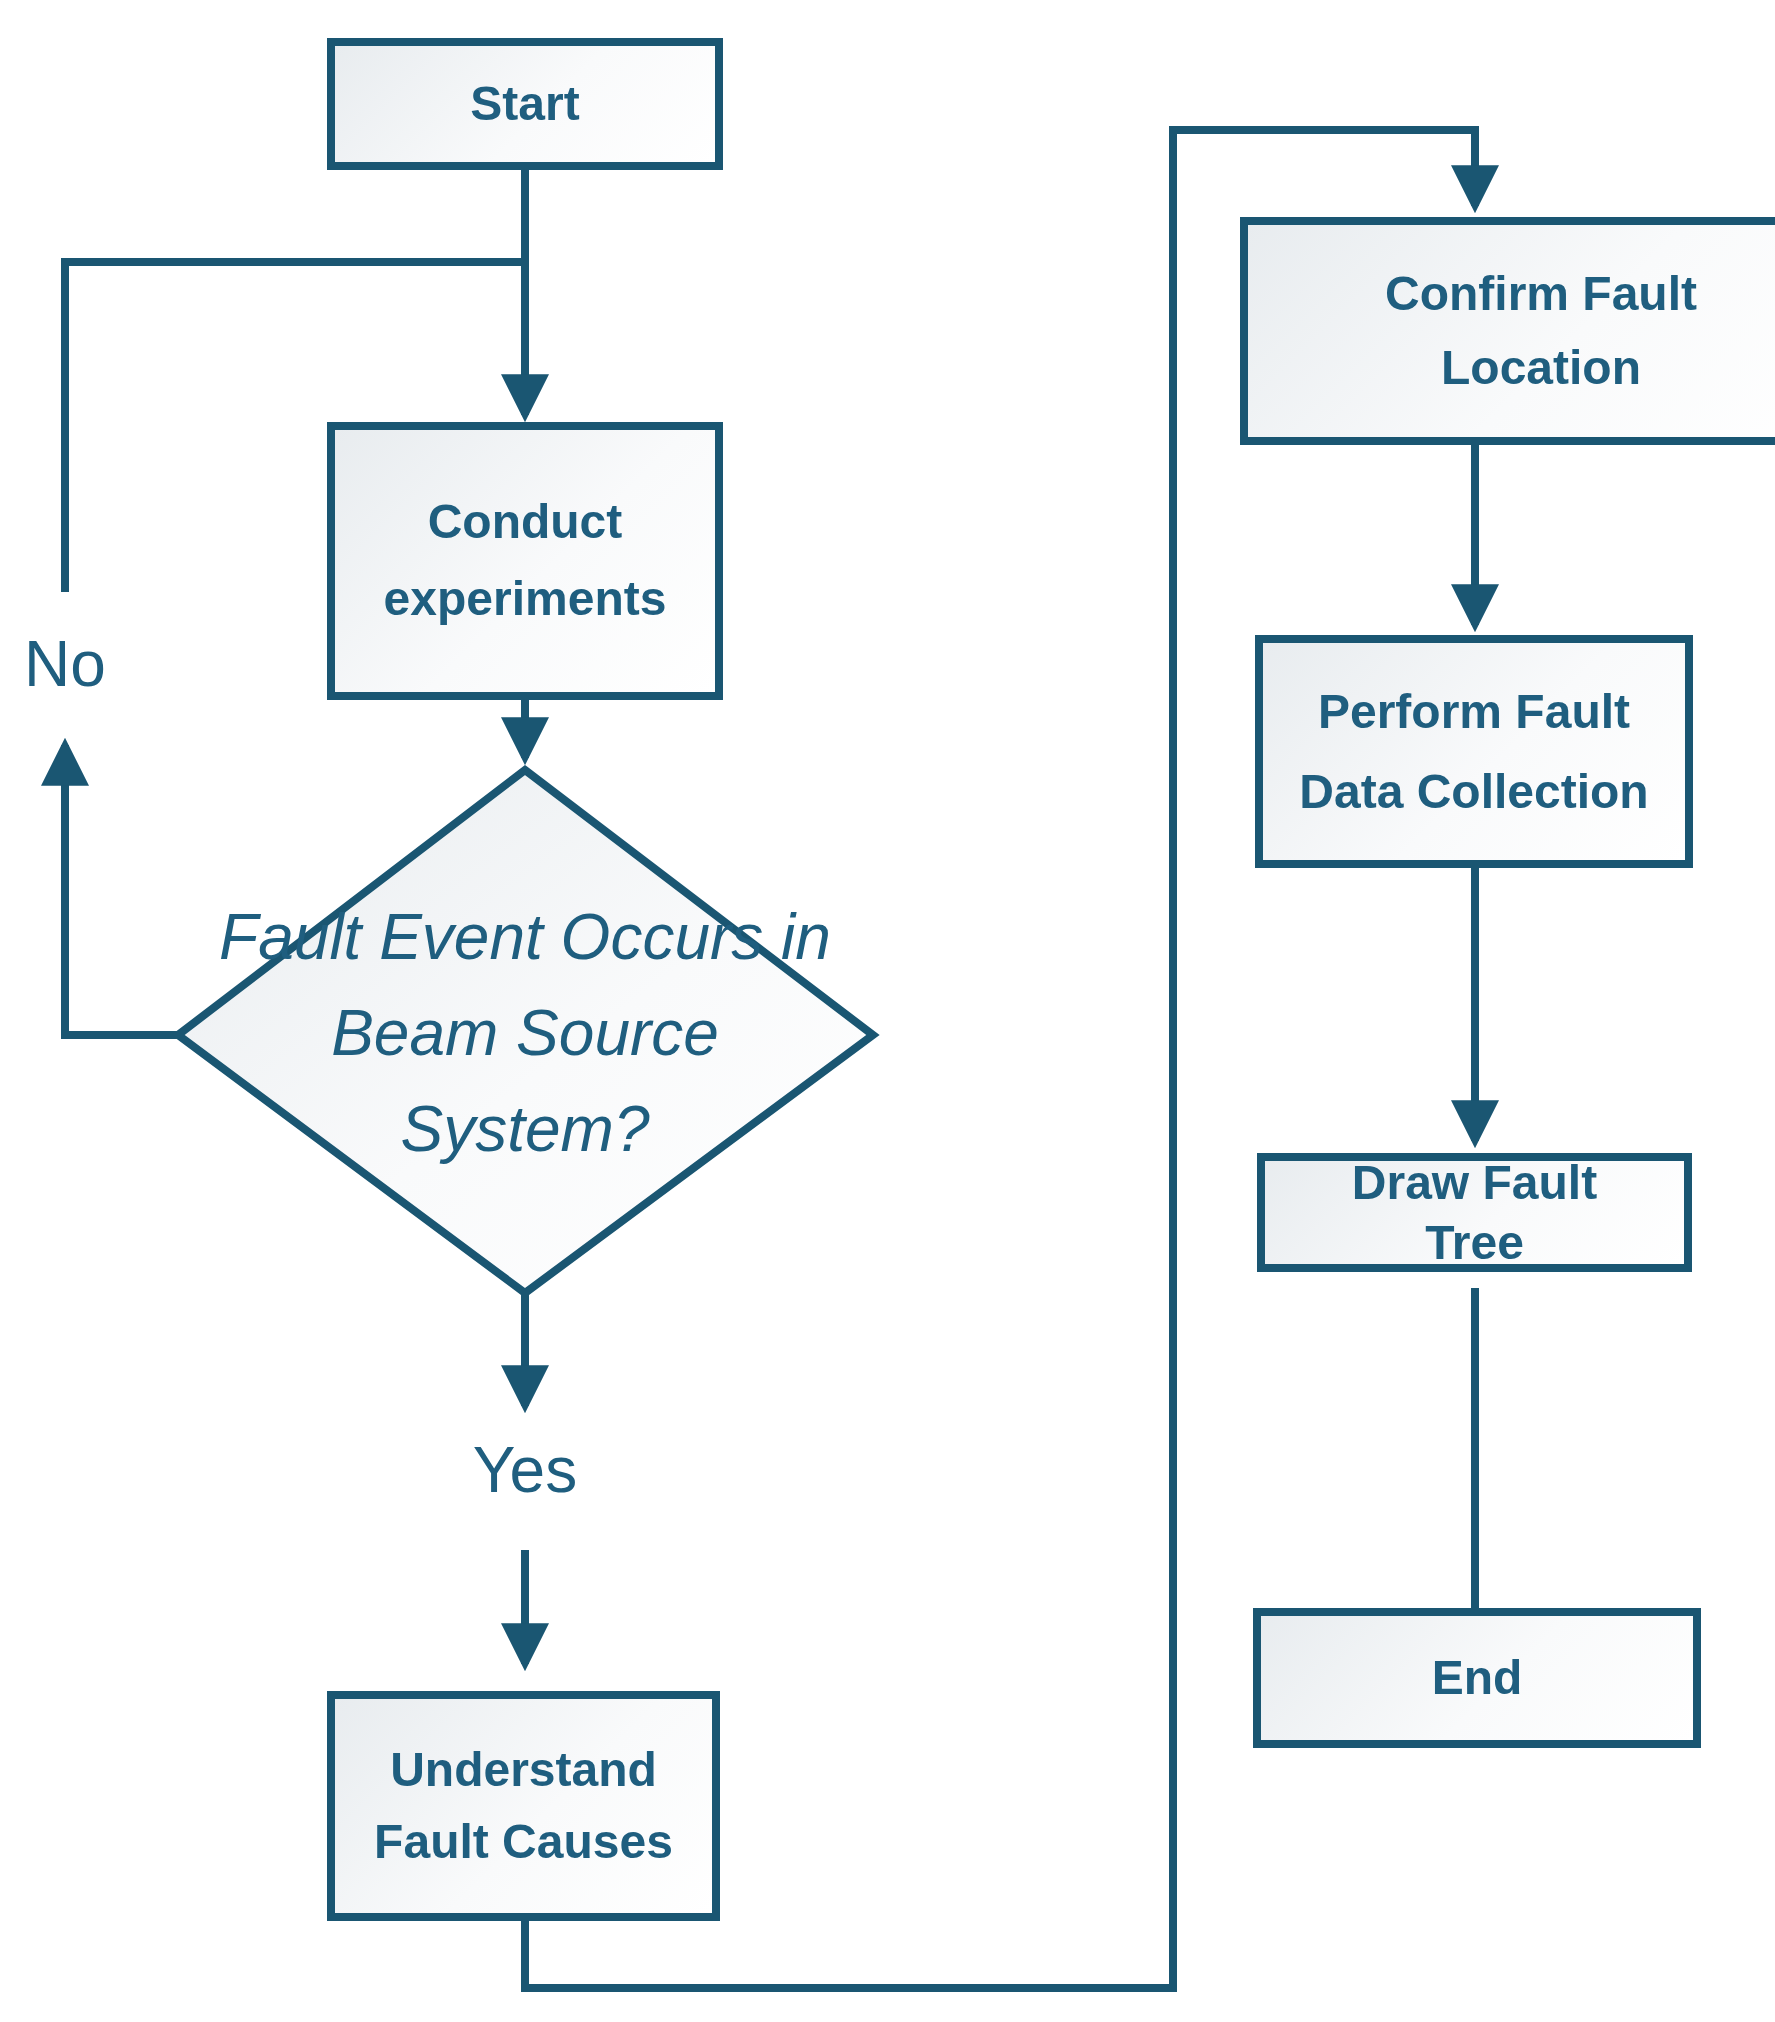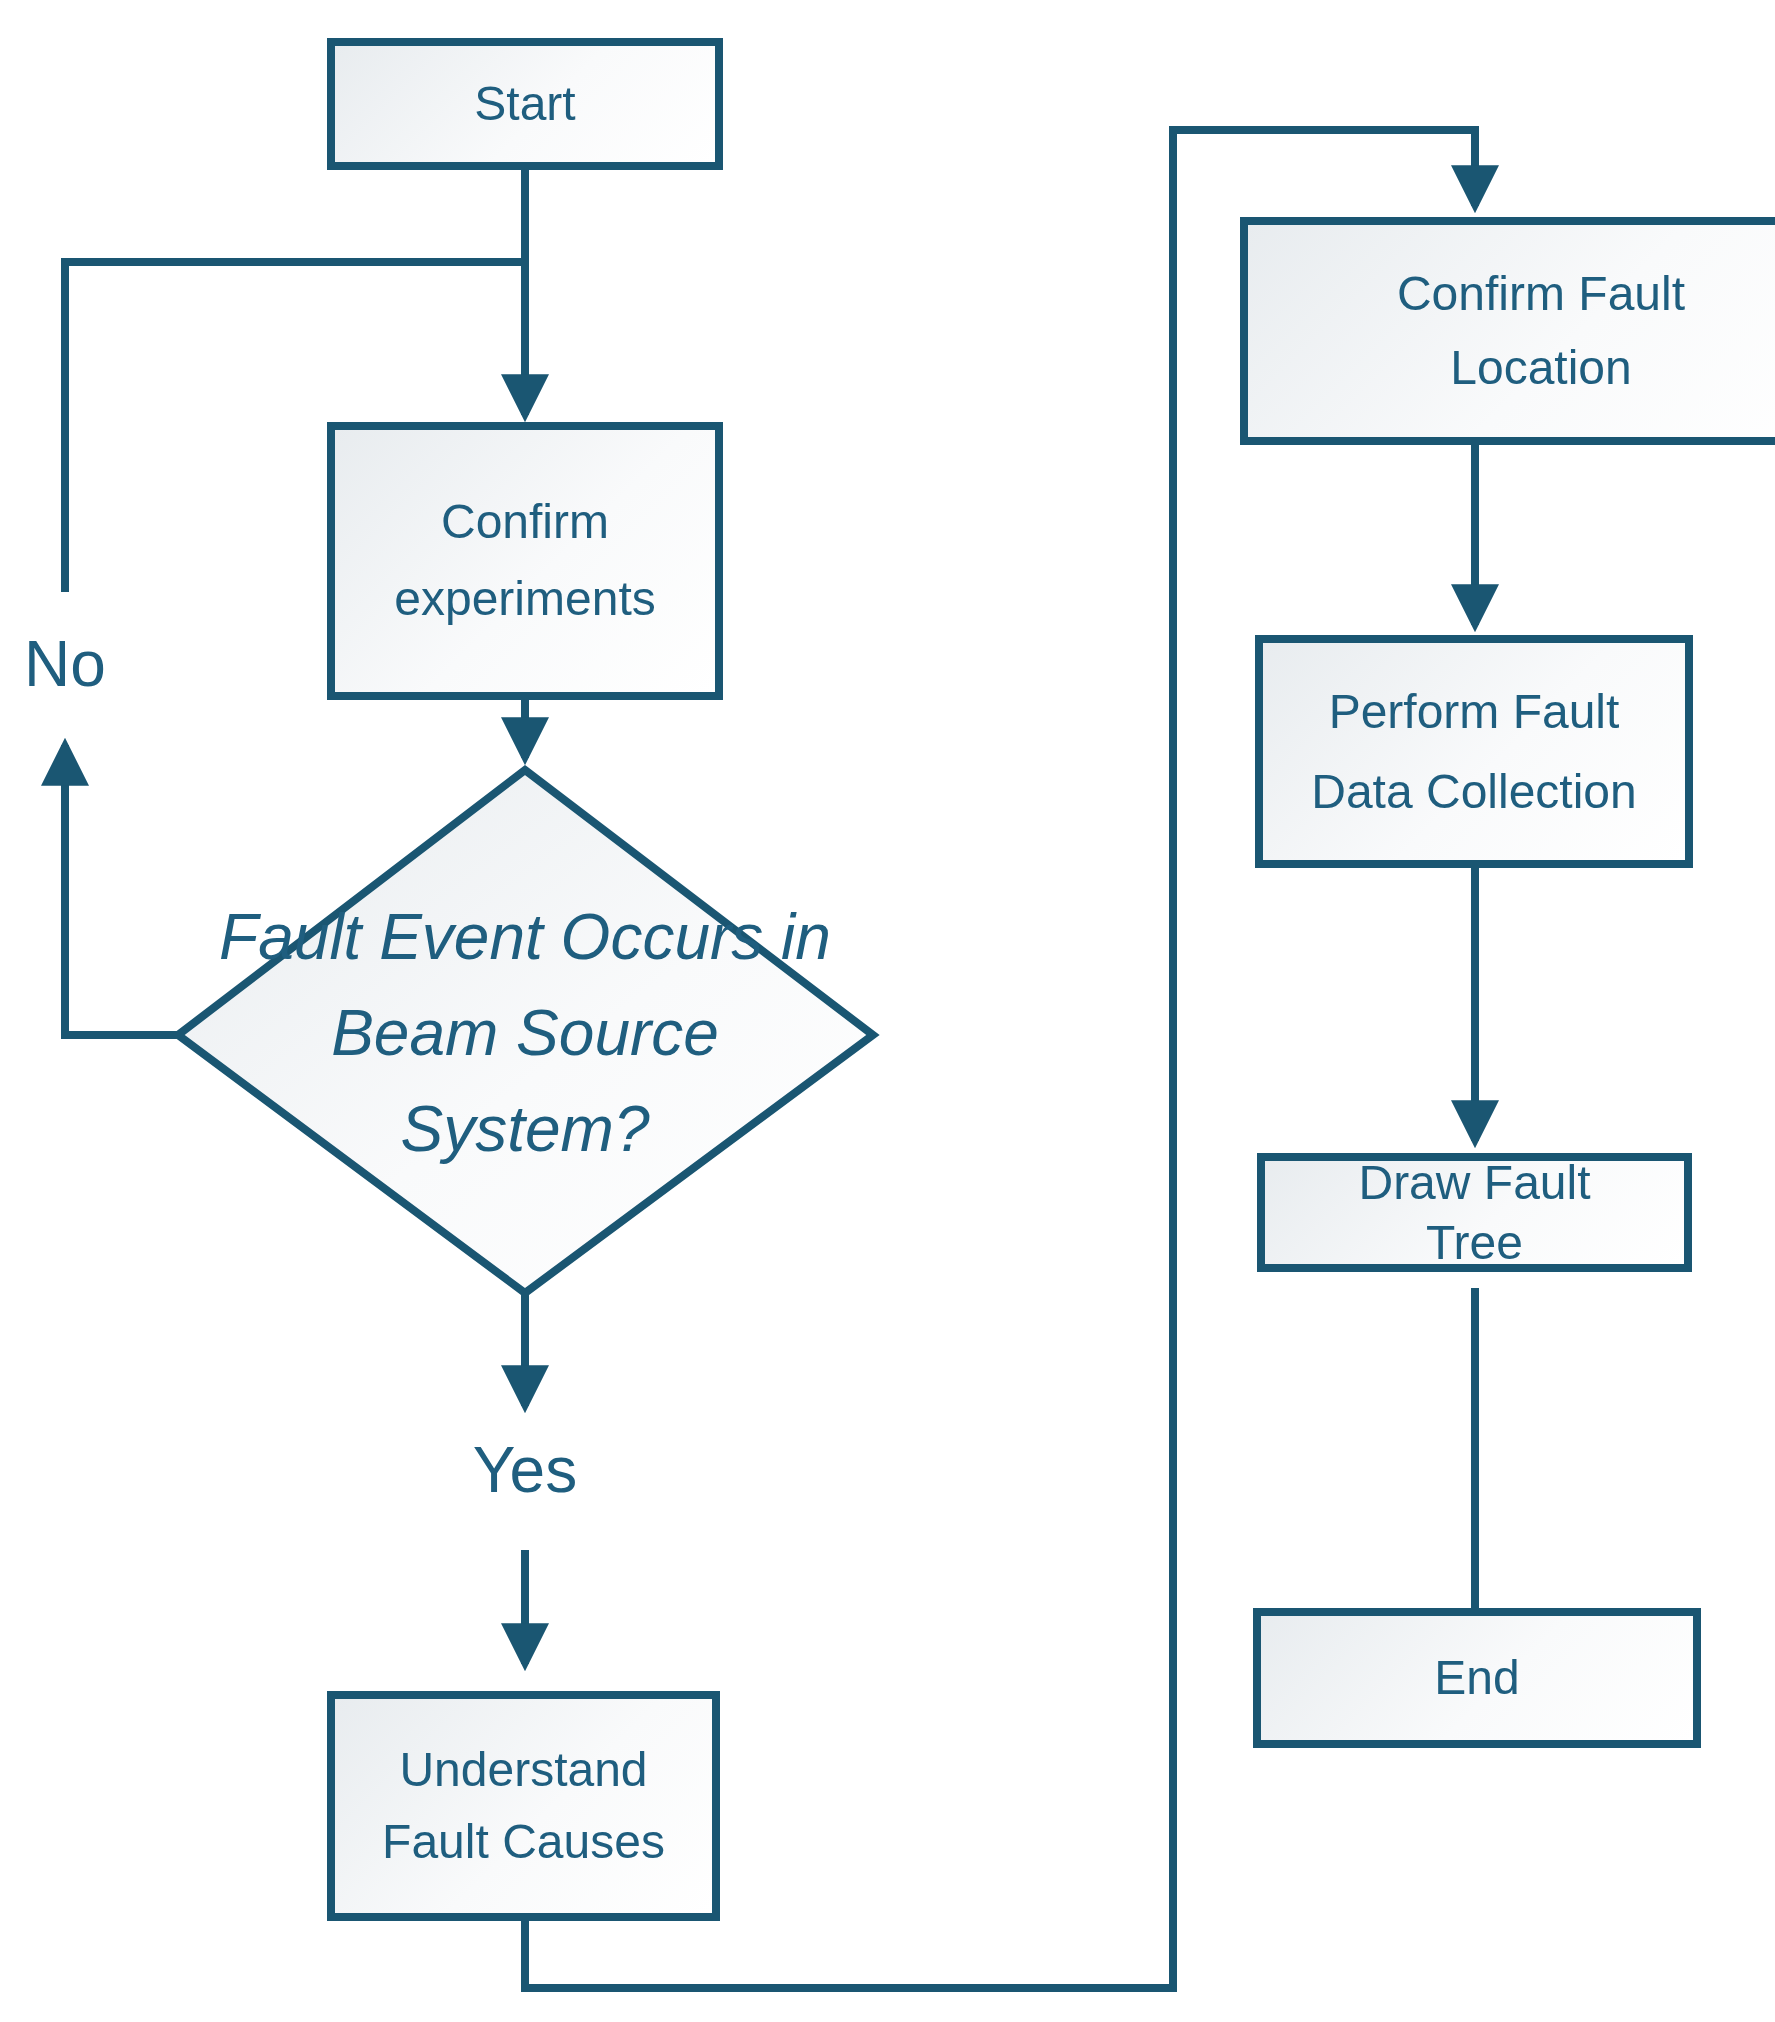--- a/index.html
+++ b/index.html
@@ -27,20 +27,21 @@
     background:linear-gradient(135deg,#e8ecef 0%,#f9fafb 55%,#ffffff 100%);
     display:flex;
     align-items:center;
     justify-content:center;
     text-align:center;
     color:var(--text);
     font-size:48px;
     line-height:1.55;
     white-space:pre-line;
     z-index:1;
+    font-weight:bold;
   }
   .floating-label{
     position:absolute;
     display:flex;
     align-items:center;
     justify-content:center;
     text-align:center;
     color:var(--text);
     font-size:64px;
     line-height:1.5;
@@ -85,21 +86,21 @@
 
     <path d="M1475,445 L1475,625" fill="none" stroke="#1a5672" stroke-width="8" marker-end="url(#arrow)"></path>
 
     <path d="M1475,868 L1475,1141" fill="none" stroke="#1a5672" stroke-width="8" marker-end="url(#arrow)"></path>
 
     <path d="M1475,1288 L1475,1659" fill="none" stroke="#1a5672" stroke-width="8" marker-end="url(#arrow)"></path>
   </svg>
 
   <div class="node" style="left:327px;top:38px;width:396px;height:132px;">Start</div>
 
-  <div class="node" style="left:327px;top:422px;width:396px;height:278px;line-height:1.6;">Confirm
+  <div class="node" style="left:327px;top:422px;width:396px;height:278px;line-height:1.6;">Conduct
 experiments</div>
 
   <div class="floating-label" style="left:200px;top:945px;width:650px;height:175px;font-style:italic;">Fault Event Occurs in
 Beam Source System?</div>
 
   <div class="node" style="left:327px;top:1675px;width:393px;height:230px;line-height:1.5;margin-top:16px;">Understand
 Fault Causes</div>
 
   <div class="node" style="left:1240px;top:217px;width:602px;height:228px;line-height:1.55;">Confirm Fault
 Location</div>

